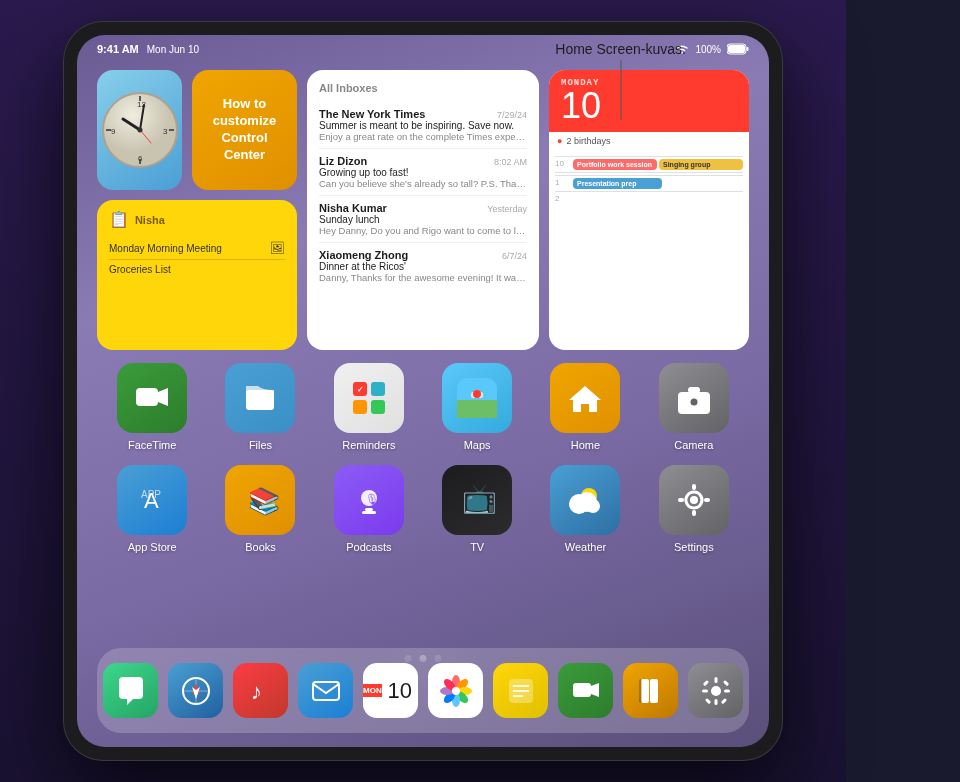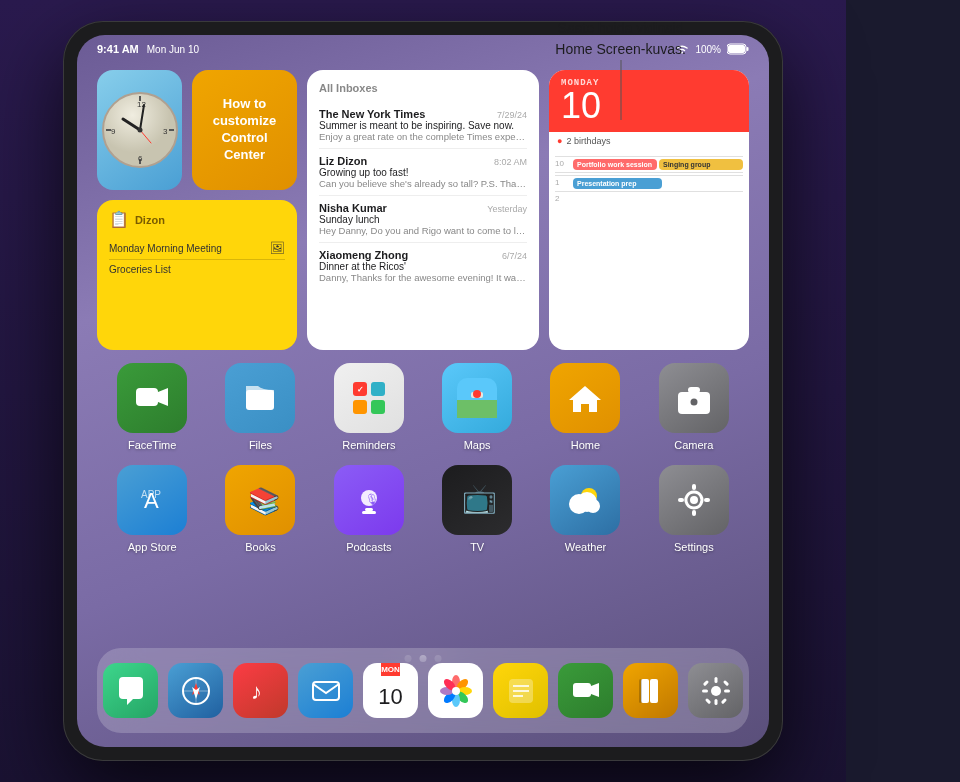--- a/index.html
+++ b/index.html
@@ -313,21 +313,21 @@
       display: flex;
       align-items: center;
       justify-content: center;
       font-size: 26px;
     }
 
     
     .dock-calendar {
       background: white;
       display: flex;
-      flex-direction: column;
+      flex-direction: row;
       overflow: hidden;
     }
     .dock-cal-header {
       background: #ff3b30;
       color: white;
       font-size: 8px;
       font-weight: 700;
       text-align: center;
       padding: 2px 0;
       text-transform: uppercase;
@@ -430,21 +430,21 @@
                 <span>customize</span><br>
                 <span>Control</span><br>
                 <span>Center</span>
               </div>
             </div>
           </div>
 
           <div class="widget-notes">
             <div class="widget-notes-header">
               <span style="color:#7a5c00;">📋</span>
-              <span style="font-size:11px;font-weight:600;color:#7a5c00;">Dizon</span>
+              <span style="font-size:11px;font-weight:600;color:#7a5c00;">Nisha</span>
             </div>
             <div class="notes-item">
               <span style="font-size:10px;">Monday Morning Meeting</span>
               <span style="font-size:12px;">🖼</span>
             </div>
             <div class="notes-item">
               <span style="font-size:10px;">Groceries List</span>
             </div>
           </div>
         </div>

